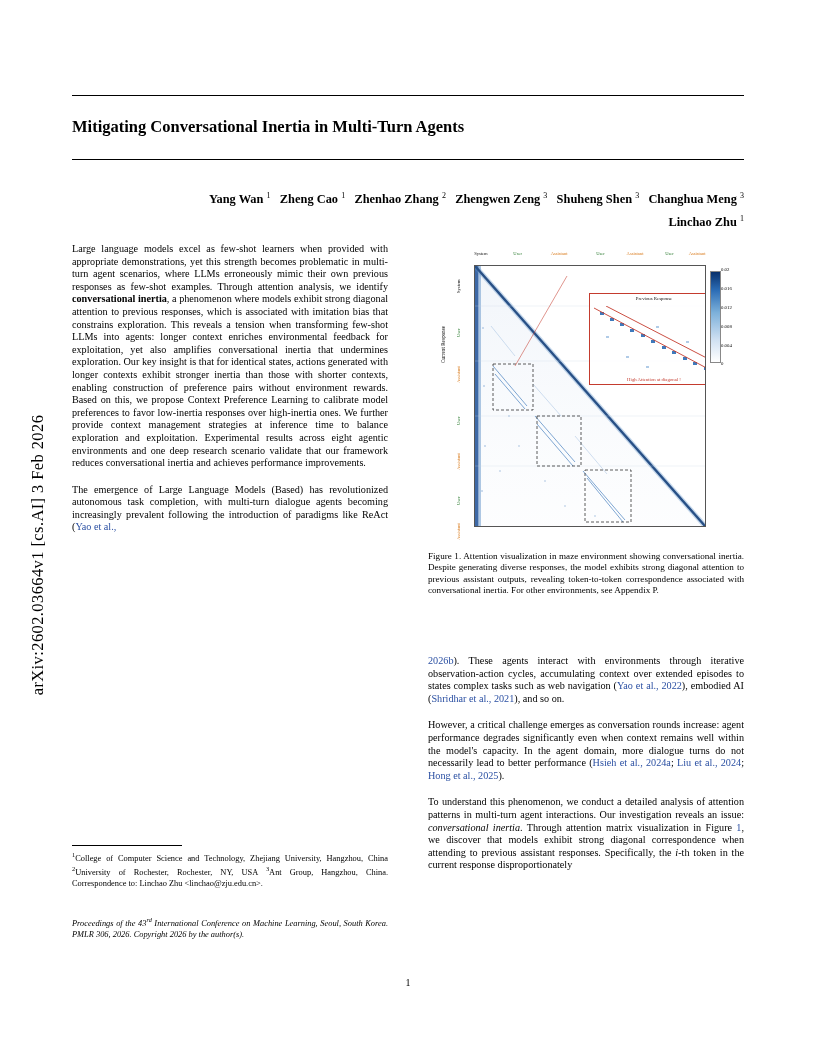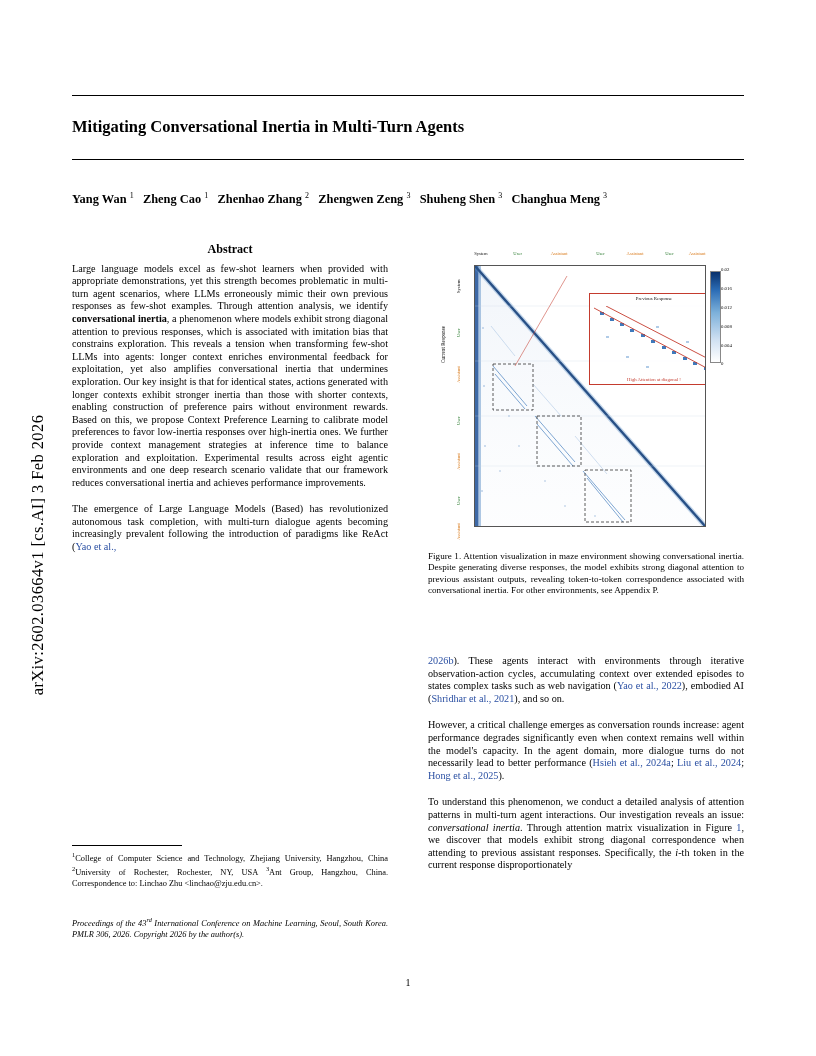--- a/index.html
+++ b/index.html
@@ -56,21 +56,21 @@
     font-size: 16.5px;
     font-weight: bold;
     font-family: "Liberation Serif", serif;
   }
 
   .authors {
     position: absolute;
     left: 72px;
     top: 186px;
     width: 672px;
-    text-align: left;
+    text-align: right;
     font-size: 12.4px;
     font-weight: bold;
     line-height: 20px;
   }
   .authors sup {
     font-weight: normal;
     font-size: 8px;
   }
 
   
@@ -287,24 +287,24 @@
   <div class="arxiv-stamp">arXiv:2602.03664v1  [cs.AI]  3 Feb 2026</div>
 
   <div class="rule rule-top"></div>
   <div class="paper-title">Mitigating Conversational Inertia in Multi-Turn Agents</div>
   <div class="rule rule-bottom"></div>
 
   <div class="authors">
     <div>
       Yang Wan <sup>1</sup>&nbsp;&nbsp; Zheng Cao <sup>1</sup>&nbsp;&nbsp; Zhenhao Zhang <sup>2</sup>&nbsp;&nbsp; Zhengwen Zeng <sup>3</sup>&nbsp;&nbsp; Shuheng Shen <sup>3</sup>&nbsp;&nbsp; Changhua Meng <sup>3</sup>
     </div>
+    <div>Linchao Zhu <sup>1</sup></div>
   </div>
 
   <div class="col col-left">
-    <div class="abstract-head">Abstract</div>
     <p class="body"><span>Large language models excel as few-shot learners when provided with appropriate demonstrations, yet this strength becomes problematic in multi-turn agent scenarios, where LLMs erroneously mimic their own previous responses as few-shot examples. Through attention analysis, we identify </span><span class="bold">conversational inertia</span><span>, a phenomenon where models exhibit strong diagonal attention to previous responses, which is associated with imitation bias that constrains exploration. This reveals a tension when transforming few-shot LLMs into agents: longer context enriches environmental feedback for exploitation, yet also amplifies conversational inertia that undermines exploration. Our key insight is that for identical states, actions generated with longer contexts exhibit stronger inertia than those with shorter contexts, enabling construction of preference pairs without environment rewards. Based on this, we propose Context Preference Learning to calibrate model preferences to favor low-inertia responses over high-inertia ones. We further provide context management strategies at inference time to balance exploration and exploitation. Experimental results across eight agentic environments and one deep research scenario validate that our framework reduces conversational inertia and achieves performance improvements.</span></p>
 
     <p class="body"><span>The emergence of Large Language Models (Based) has revolutionized autonomous task completion, with multi-turn dialogue agents becoming increasingly prevalent following the introduction of paradigms like ReAct (</span><span class="cite">Yao et al.,</span></p>
   </div>
 
   <div class="figure-wrap">
     <div class="figure-box">
 
       <div class="axis-top">
         <span class="ax-sys" style="left:3%;">System</span>

